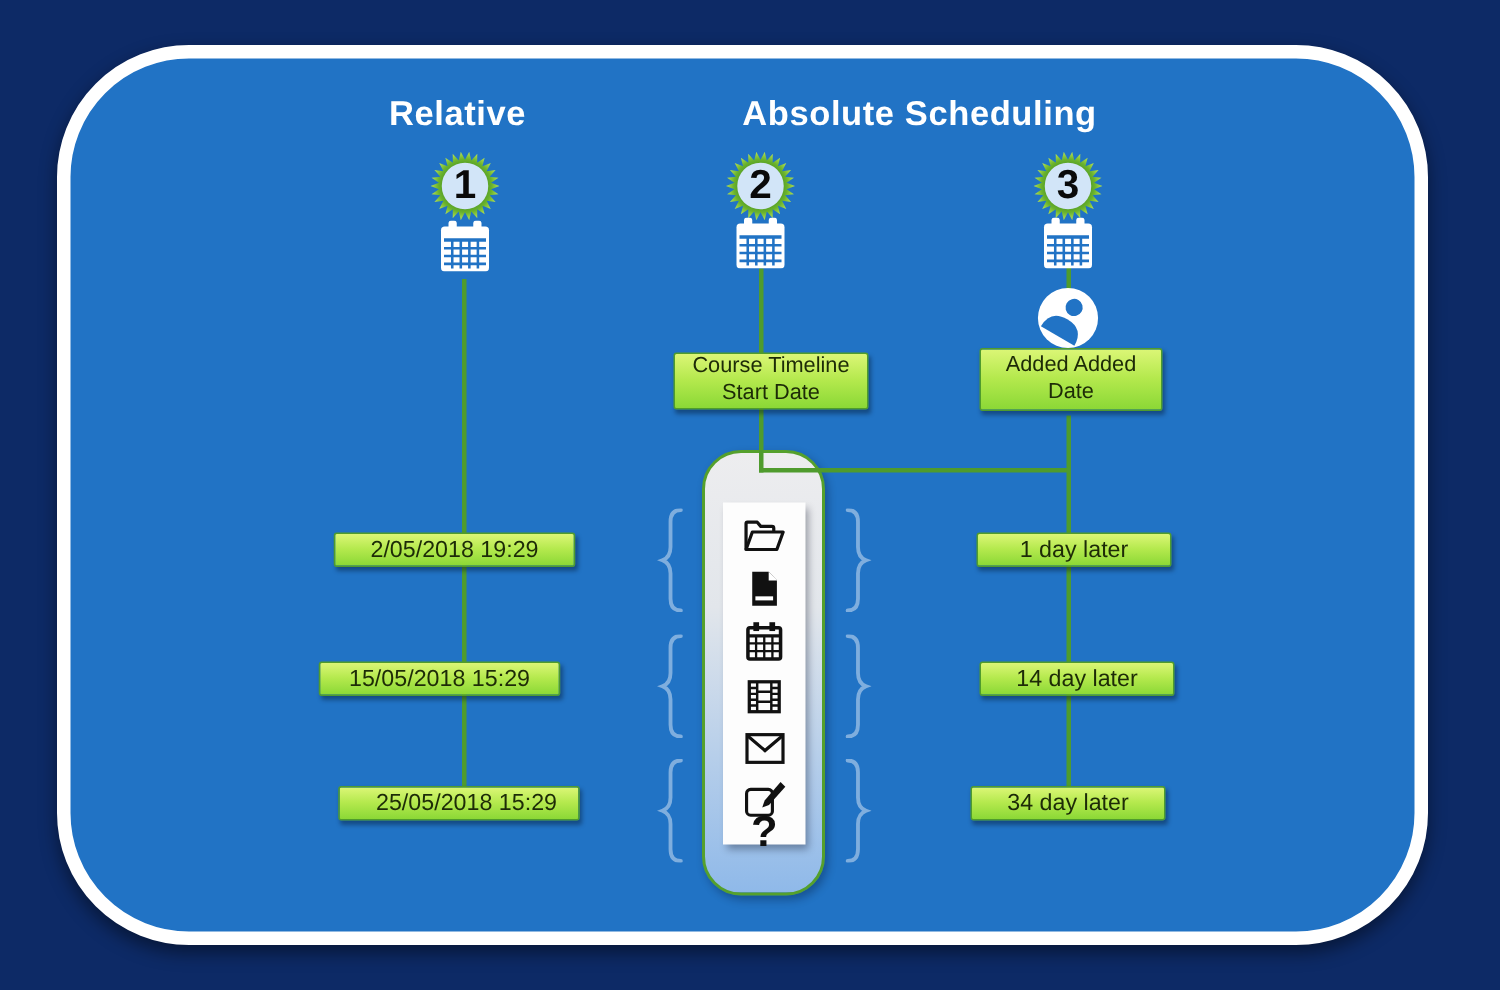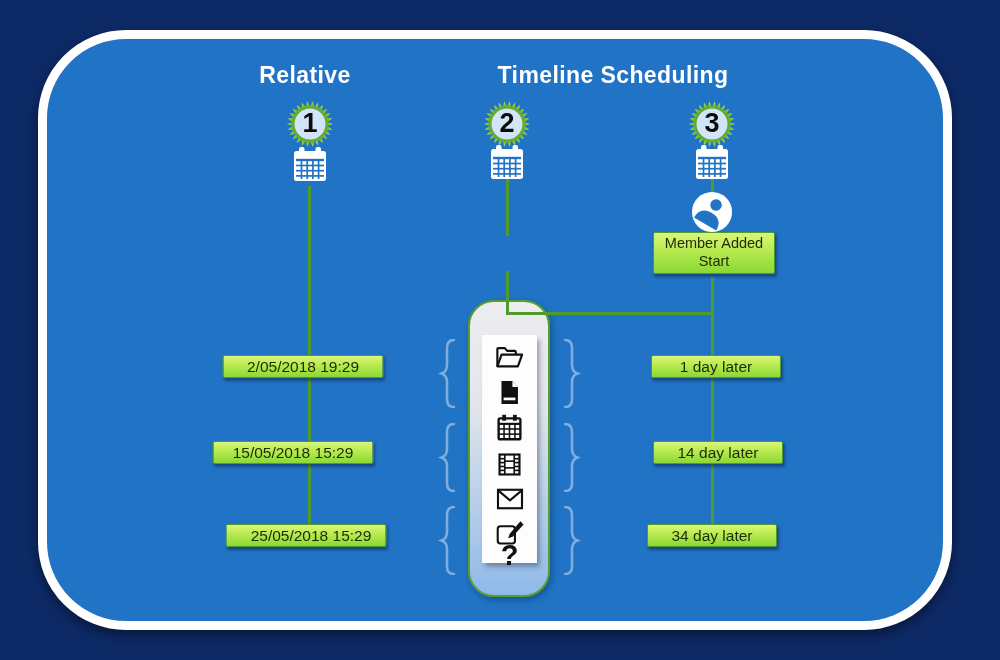--- a/index.html
+++ b/index.html
@@ -55,21 +55,21 @@
       <stop offset="78%" stop-color="#6bb32d"></stop>
       <stop offset="100%" stop-color="#b5e256"></stop>
     </radialGradient>
   </defs>
 </svg>
 
 <div class="canvas">
   <div class="board"></div>
 
   <div class="hdr hdr-abs">Relative</div>
-  <div class="hdr hdr-rel">Timeline Scheduling</div>
+  <div class="hdr hdr-rel">Absolute Scheduling</div>
 
   <div class="vline" style="left:308px;top:186px;height:360px;"></div>
   <div class="vline" style="left:506px;top:179px;height:57px;"></div>
   <div class="vline" style="left:506px;top:271px;height:44px;"></div>
   <div class="hline" style="left:506px;top:312px;width:208px;"></div>
   <div class="vline" style="left:711px;top:178px;height:22px;"></div>
   <div class="vline" style="left:711px;top:277px;height:269px;"></div>
 
   <div class="badge" style="left:310px;top:101px;">
     <svg class="starburst" viewBox="0 0 46 46" width="46" height="46">
@@ -152,21 +152,22 @@
           <circle cx="22" cy="13.5" r="6"></circle>
           <path d="M8.5 36.5 Q8.5 23 22 23 Q35.5 23 35.5 36.5 Z"></path>
         </g>
       </svg>
   </div>
 
   <div class="gbox gbox-date" style="left:303px;top:355px;">2/05/2018 19:29</div>
   <div class="gbox gbox-date" style="left:293px;top:441px;">15/05/2018 15:29</div>
   <div class="gbox gbox-date" style="left:306px;top:524px;padding-left:10px;">25/05/2018 15:29</div>
 
-  <div class="gbox gbox-label" style="left:714px;top:232px;width:122px;height:42px;">Member Added Start</div>
+  <div class="gbox gbox-label" style="left:514px;top:235px;width:130px;height:38px;">Course Timeline Start Date</div>
+  <div class="gbox gbox-label" style="left:714px;top:232px;width:122px;height:42px;">Added Added Date</div>
 
   <div class="gbox gbox-rel" style="left:716px;top:355px;">1 day later</div>
   <div class="gbox gbox-rel" style="left:718px;top:441px;">14 day later</div>
   <div class="gbox gbox-rel" style="left:712px;top:524px;">34 day later</div>
 
   <div class="panel"></div>
   <div class="white-box">
     <span class="ai">
       <svg viewBox="0 0 32 30" width="31" height="28" fill="none" stroke="#111" stroke-width="2.3" stroke-linejoin="round">
           <path d="M3 25 V6.5 Q3 5.5 4 5.5 H11 L13.5 8.5 H21.5 Q22.8 8.5 22.8 9.8 V12.5"></path>

